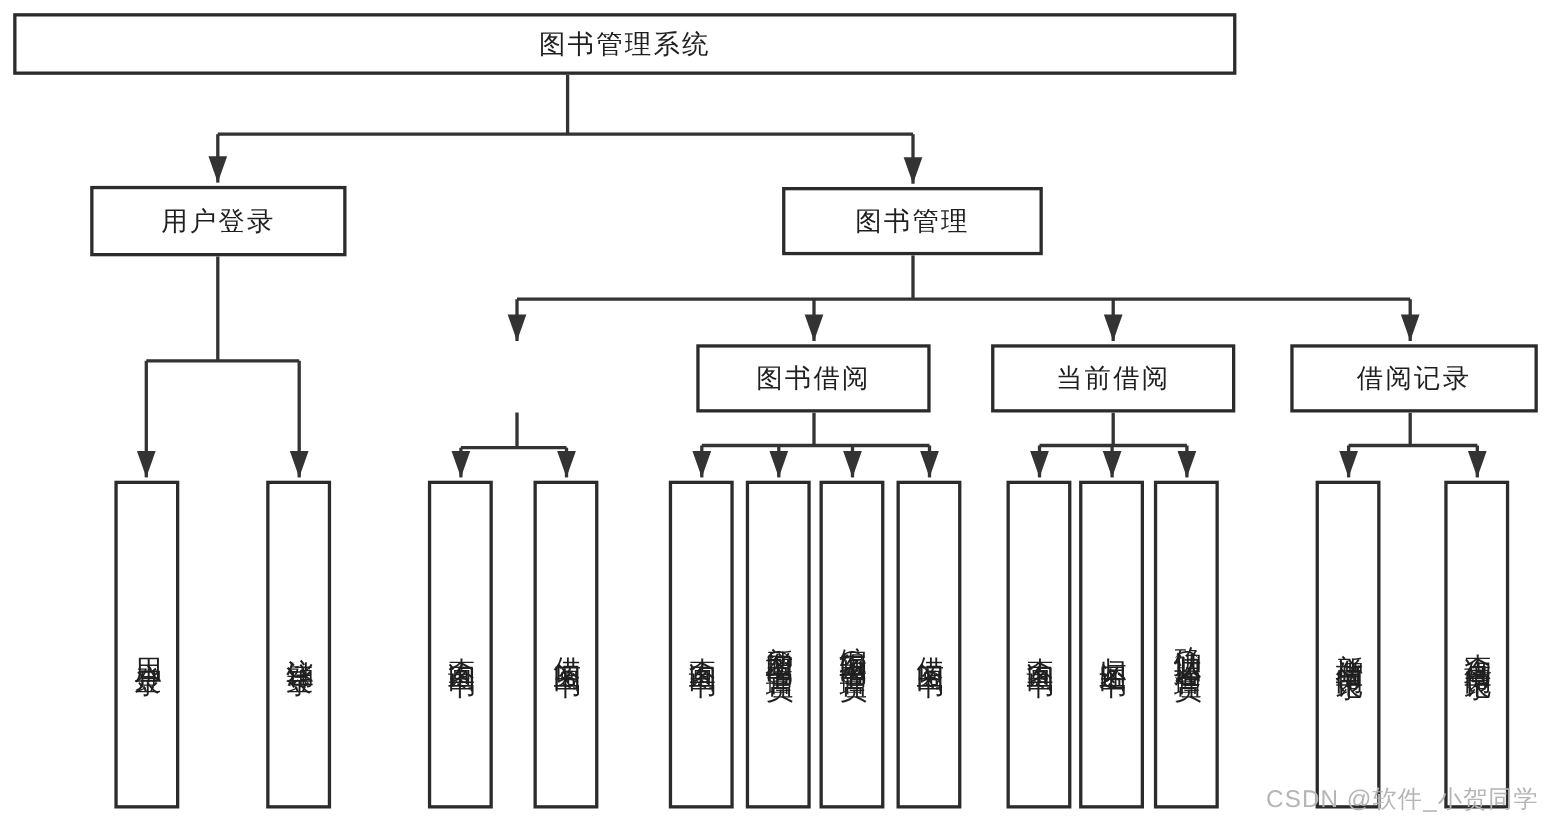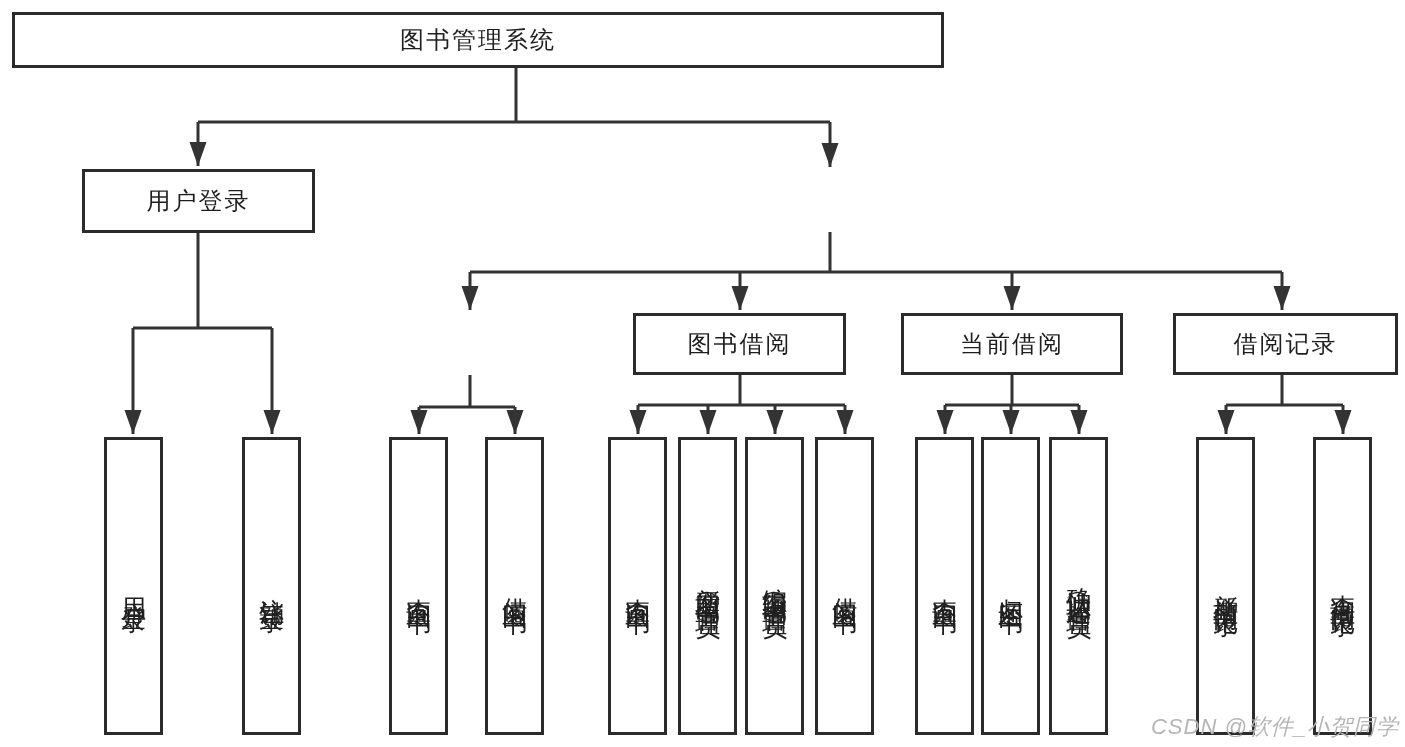--- a/index.html
+++ b/index.html
@@ -58,21 +58,20 @@
   }
   .watermark {
     position: absolute;
     right: 6px;
     bottom: 5px;
     font-size: 22px;
     color: var(--watermark);
     z-index: 5;
     letter-spacing: 1px;
     white-space: nowrap;
-    font-style: italic;
   }
 </style>
 </head>
 <body>
 
 <div class="stage">
 
   <svg class="connectors" width="1405" height="747" viewBox="0 0 1405 747" xmlns="http://www.w3.org/2000/svg">
     <defs>
       <marker id="arrow" markerUnits="userSpaceOnUse" markerWidth="26" markerHeight="20" refX="24" refY="10" orient="auto">
@@ -103,26 +102,29 @@
     <line class="cline" x1="708" y1="405" x2="708" y2="434" marker-end="url(#arrow)"></line>
     <line class="cline" x1="775" y1="405" x2="775" y2="434" marker-end="url(#arrow)"></line>
     <line class="cline" x1="845" y1="405" x2="845" y2="434" marker-end="url(#arrow)"></line>
     <line class="cline" x1="945" y1="405" x2="945" y2="434" marker-end="url(#arrow)"></line>
     <line class="cline" x1="1011" y1="405" x2="1011" y2="434" marker-end="url(#arrow)"></line>
     <line class="cline" x1="1079" y1="405" x2="1079" y2="434" marker-end="url(#arrow)"></line>
     <line class="cline" x1="1226" y1="405" x2="1226" y2="434" marker-end="url(#arrow)"></line>
     <line class="cline" x1="1343" y1="405" x2="1343" y2="434" marker-end="url(#arrow)"></line>
   </svg>
 
-  <div class="box hbox" style="left:12px;top:12px;width:932px;height:56px">
+  <div class="box hbox" style="left:12px;top:12px;width:1112px;height:56px">
     <span>图书管理系统</span>
   </div>
 
   <div class="box hbox" style="left:82px;top:169px;width:233px;height:64px">
     <span>用户登录</span>
+  </div>
+  <div class="box hbox" style="left:711px;top:170px;width:237px;height:62px">
+    <span>图书管理</span>
   </div>
 
   <div class="box hbox" style="left:901px;top:313px;width:222px;height:62px">
     <span>当前借阅</span>
   </div>
   <div class="box hbox" style="left:633px;top:313px;width:213px;height:62px">
     <span>图书借阅</span>
   </div>
   <div class="box hbox" style="left:1173px;top:313px;width:225px;height:62px">
     <span>借阅记录</span>

